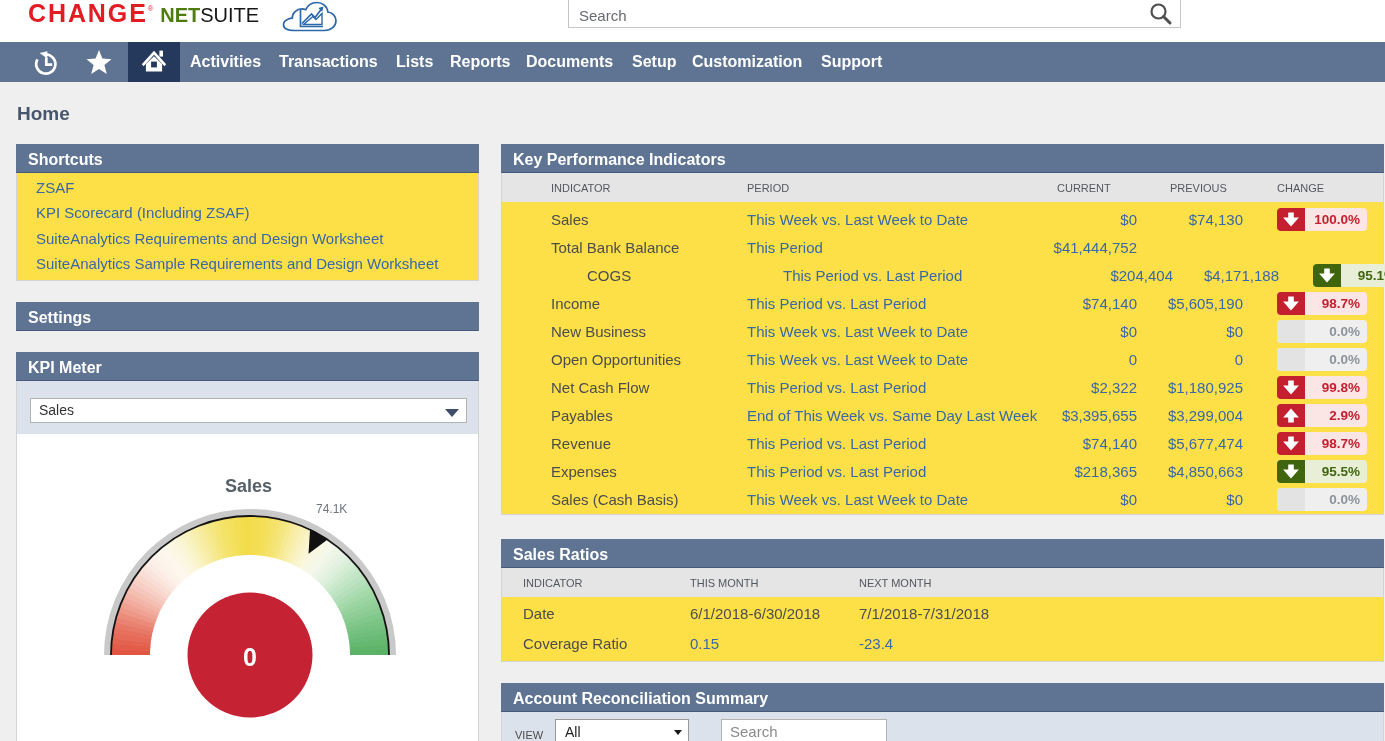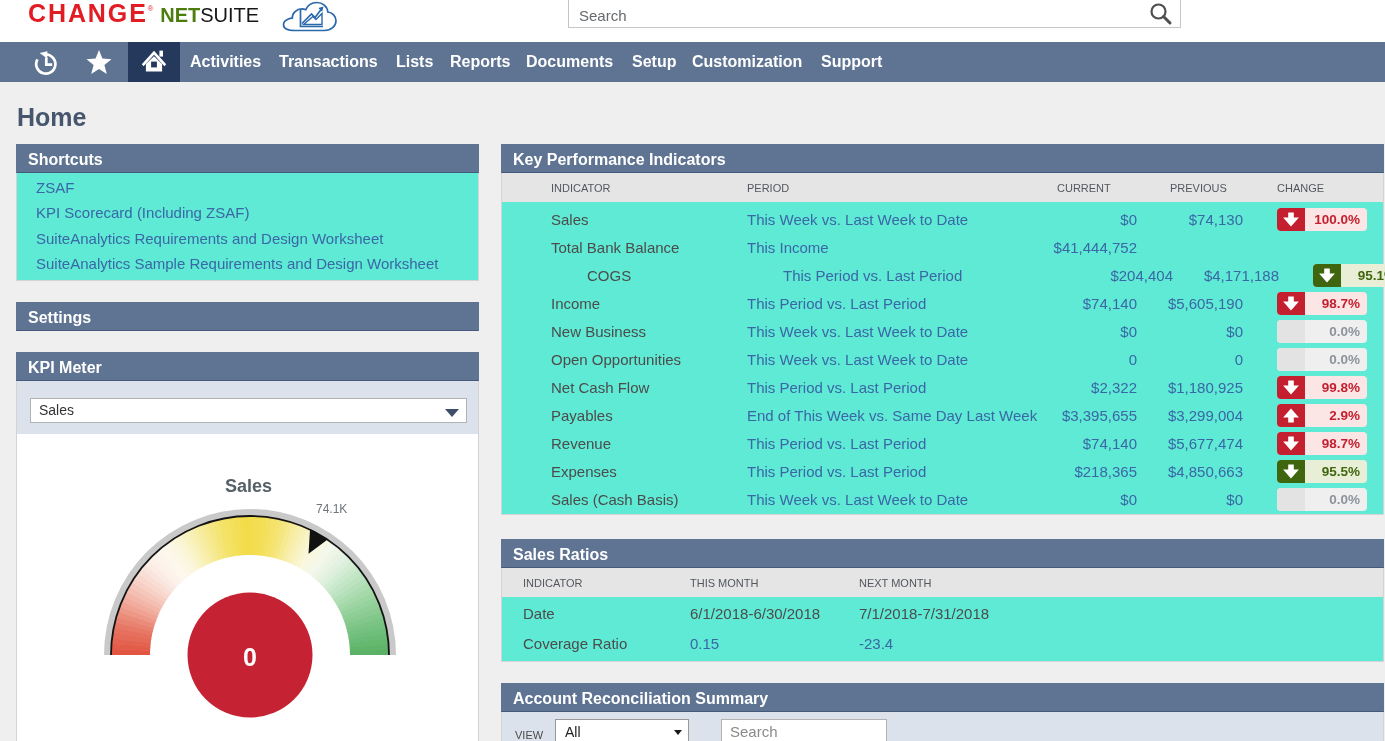--- a/index.html
+++ b/index.html
@@ -16,23 +16,23 @@
 .nsreg  { color:#161616; font-weight:normal; font-size:20px; letter-spacing:0; }
 #searchbox { left:568px; top:-4px; width:613px; height:32px; background:#fff; border:1px solid #c6c6c6; }
 #searchbox span { position:absolute; left:10px; top:10px; font-size:15px; color:#666a6e; }
 
 
 #nav { left:0; top:42px; width:1385px; height:40px; background:#5e7492; }
 #hometab { left:128px; top:0px; width:52px; height:40px; background:#24395b; }
 .navitem { position:absolute; top:11px; color:#ffffff; font-weight:bold; font-size:16px; white-space:nowrap; }
 
 
-#hometitle { left:17px; top:103px; font-size:25px; font-weight:bold; color:#46566c; }
+#hometitle { left:17px; top:103px; font-size:19px; font-weight:bold; color:#46566c; }
 .phead { background:#5e7492; height:29px; line-height:29px; color:#fff; font-weight:bold; font-size:16px; padding-left:11px; border:1px solid #5e7492; border-bottom:1px solid #44597c; }
-.pbody { background:#5eead4; border:1px solid #d4d4d4; border-top:none; }
+.pbody { background:#fde047; border:1px solid #d4d4d4; border-top:none; }
 
 
 #shortcuts-h { left:16px; top:144px; width:463px; }
 #shortcuts-b { left:16px; top:173px; width:463px; height:108px; }
 #shortcuts-b a { display:block; margin-left:19px; height:25.4px; line-height:25.4px; font-size:15px; color:#3a67a6; text-decoration:none; }
 #shortcuts-b { padding-top:2px; }
 #settings-h { left:16px; top:302px; width:463px; }
 #kpimeter-h { left:16px; top:352px; width:463px; }
 #kpimeter-sel { left:16px; top:381px; width:463px; height:53px; background:#dbe2ec; border:1px solid #d4d4d4; border-top:none; border-bottom:none; }
 .selbox { position:absolute; left:13px; top:17px; width:437px; height:25px; background:#fff; border:1px solid #b3b3b3; font-size:14px; color:#333; line-height:23px; padding-left:8px; }
@@ -238,21 +238,21 @@
           <span class="abox">
             <svg class="arr" width="28" height="23" viewBox="0 0 28 23">
               <path d="M11.2 4.6 h5.6 v5 h5.1 L14 18.6 L6.1 9.6 h5.1 Z" fill="#fff"></path>
             </svg>
           </span>
           <span class="ptxt">100.0%</span>
         </span>
       </div>
     <div class="trow" style="top:61px;">
         <span class="ind">Total Bank Balance</span>
-        <span class="per">This Income</span>
+        <span class="per">This Period</span>
         <span class="cur">$41,444,752</span>
       </div>
     <div class="trow" style="top:89px;margin-left:36px;">
         <span class="ind">COGS</span>
         <span class="per">This Period vs. Last Period</span>
         <span class="cur">$204,404</span>
         <span class="prv">$4,171,188</span>
         <span class="pill pill-grn">
           <span class="abox">
             <svg class="arr" width="28" height="23" viewBox="0 0 28 23">

